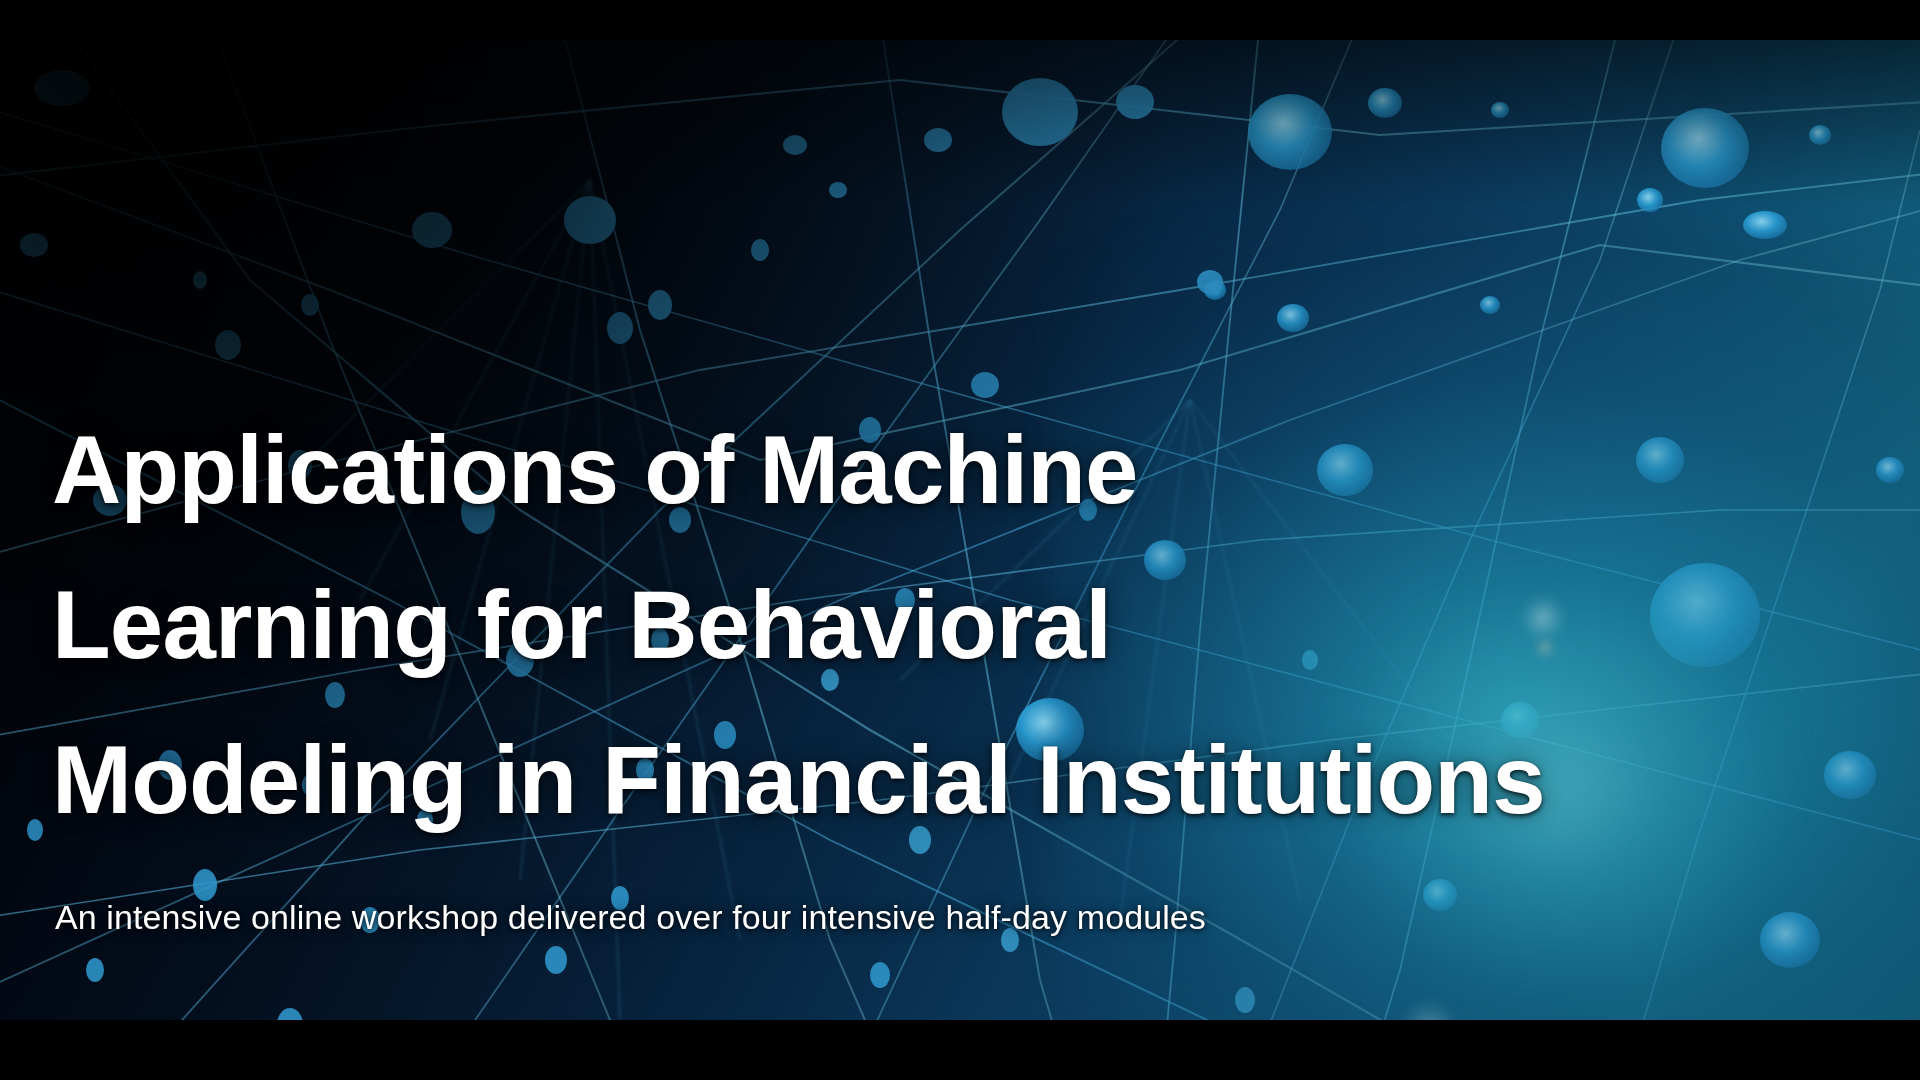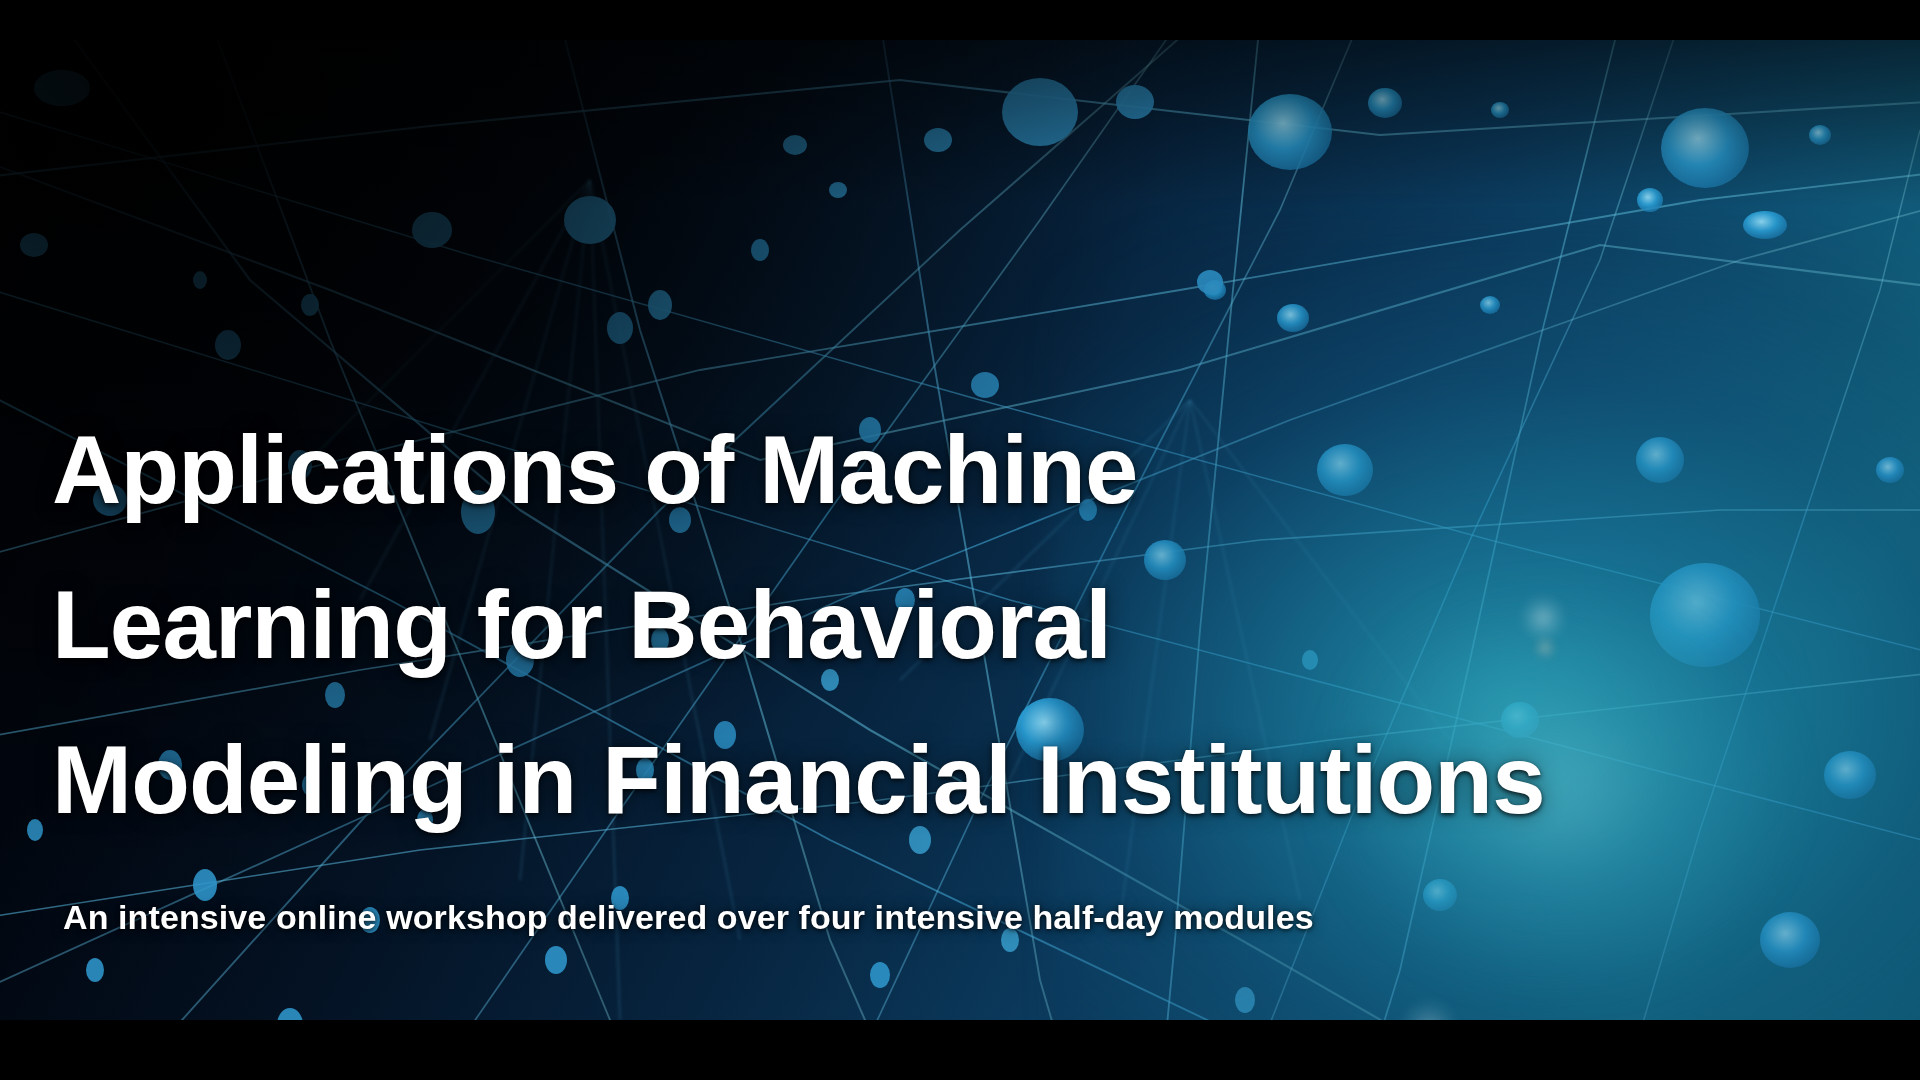--- a/index.html
+++ b/index.html
@@ -133,24 +133,24 @@
     letter-spacing:-0.8px;
     color:#ffffff;
     text-shadow:
       0 2px 5px rgba(0,0,0,0.82),
       0 0 22px rgba(0,0,0,0.45);
     white-space:pre-line;
   }
 
   .subtitle {
     position:absolute;
-    left:63px;
+    left:55px;
     top:898px;
     font-size:34px;
-    font-weight:700;
+    font-weight:400;
     letter-spacing:0.1px;
     color:#ffffff;
     text-shadow:
       0 1px 4px rgba(0,0,0,0.85),
       0 0 14px rgba(0,0,0,0.5);
   }
 </style>
 </head>
 <body>
 

